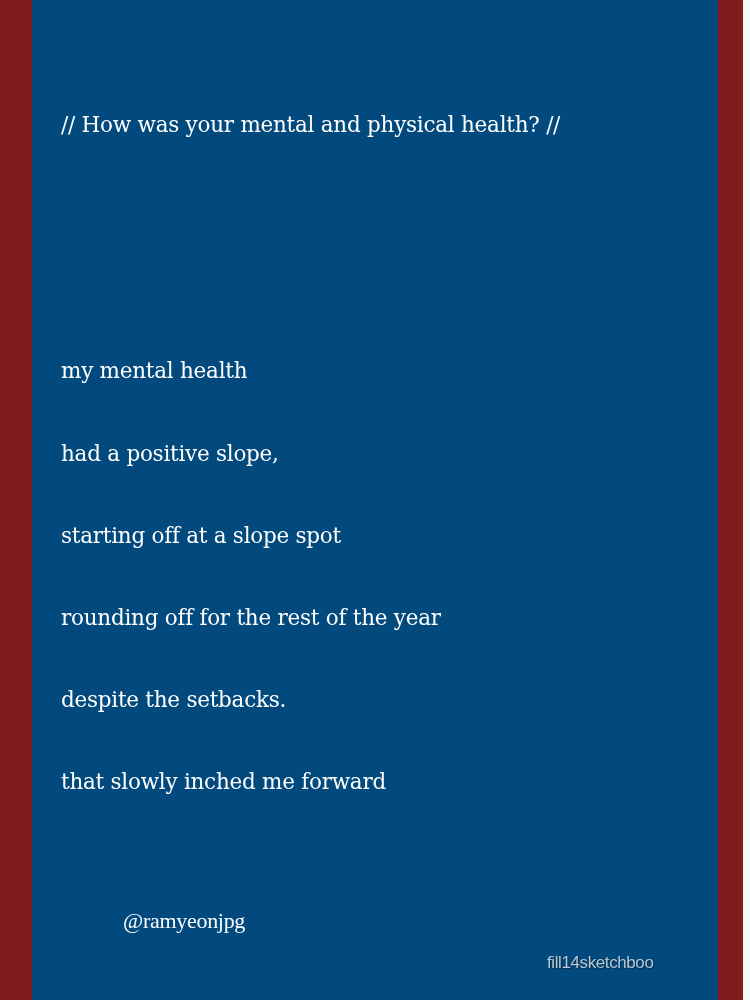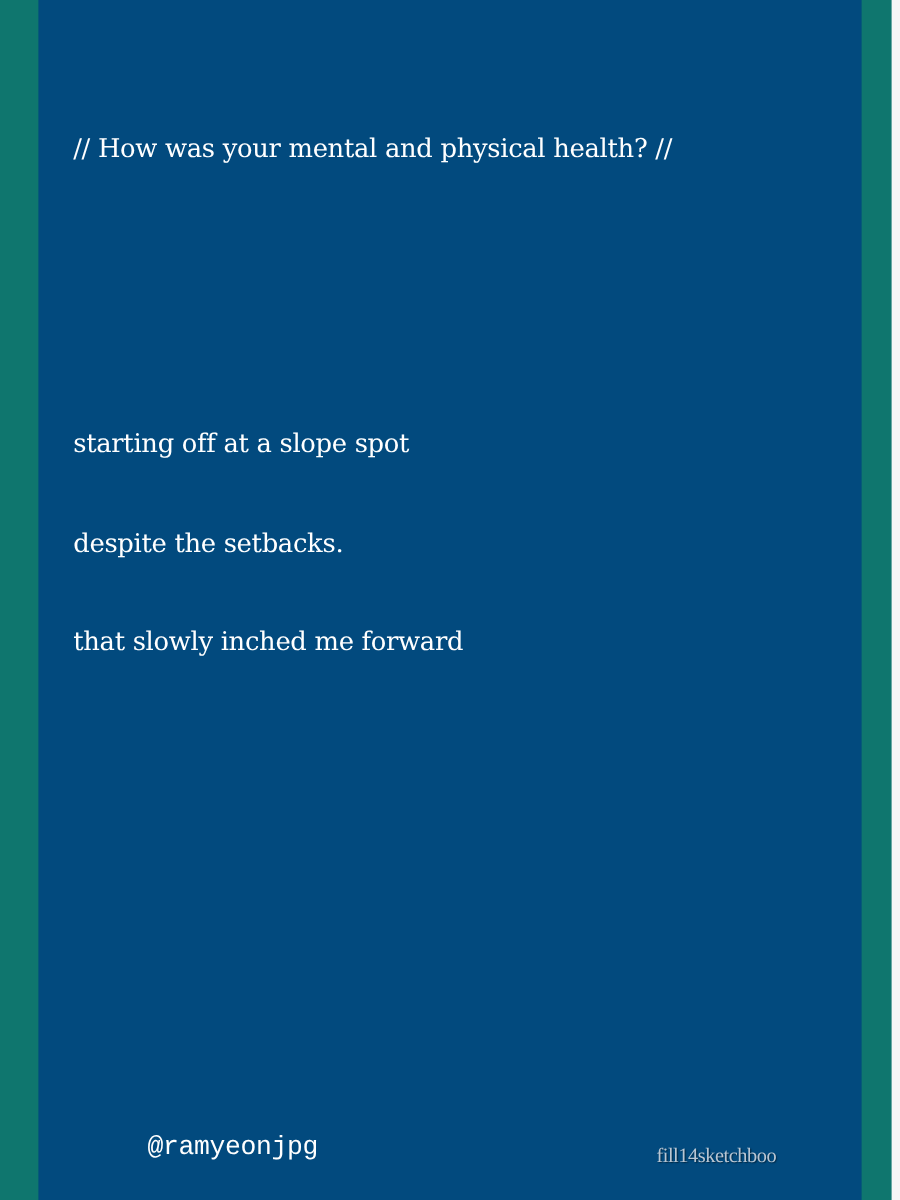--- a/index.html
+++ b/index.html
@@ -7,21 +7,21 @@
       padding: 0;
       width: 750px;
       height: 1000px;
       overflow: hidden;
       background: #f6f6f6;
     }
     .canvas {
       position: relative;
       width: 743px;
       height: 1000px;
-      background: #0f766e;
+      background: #7f1d1d;
     }
     .panel {
       position: absolute;
       left: 32px;
       top: 0;
       width: 686px;
       height: 1000px;
       background: #024a7e;
     }
     .poem {
@@ -34,50 +34,53 @@
       line-height: 27.4px;
       letter-spacing: -0.25px;
       white-space: pre;
     }
     .line { display: block; height: 27.4px; }
     .gap { display: block; height: 27.4px; }
     .title { display: block; height: 27.4px; }
     .handle {
       position: absolute;
       left: 123px;
-      top: 944px;
+      top: 908px;
       color: #ffffff;
-      font-family: Liberation Mono, monospace;
+      font-family: Liberation Serif, serif;
       font-size: 22px;
       letter-spacing: -0.3px;
     }
     .watermark {
       position: absolute;
       left: 547px;
       top: 953px;
       color: #b9c6d3;
-      font-family: Liberation Serif, serif;
+      font-family: Liberation Sans, sans-serif;
       font-size: 17px;
       letter-spacing: -0.4px;
       text-shadow: 1px 1px 1px rgba(0,0,0,0.45);
     }
   </style>
 </head>
 <body>
 
 <div class="canvas">
   <div class="panel">
   </div>
 
   <div class="poem">
     <span class="title">// How was your mental and physical health? //</span>
     <span class="gap"></span>
 
     <div>
+      <span class="line">my mental health</span>
+      <span class="line">had a positive slope,</span>
       <span class="line">starting off at a slope spot</span>
+      <span class="line">rounding off for the rest of the year</span>
       <span class="line">despite the setbacks.</span>
       <span class="line">that slowly inched me forward</span>
     </div>
     <span class="gap"></span>
 
     
     
 
     
   </div>

